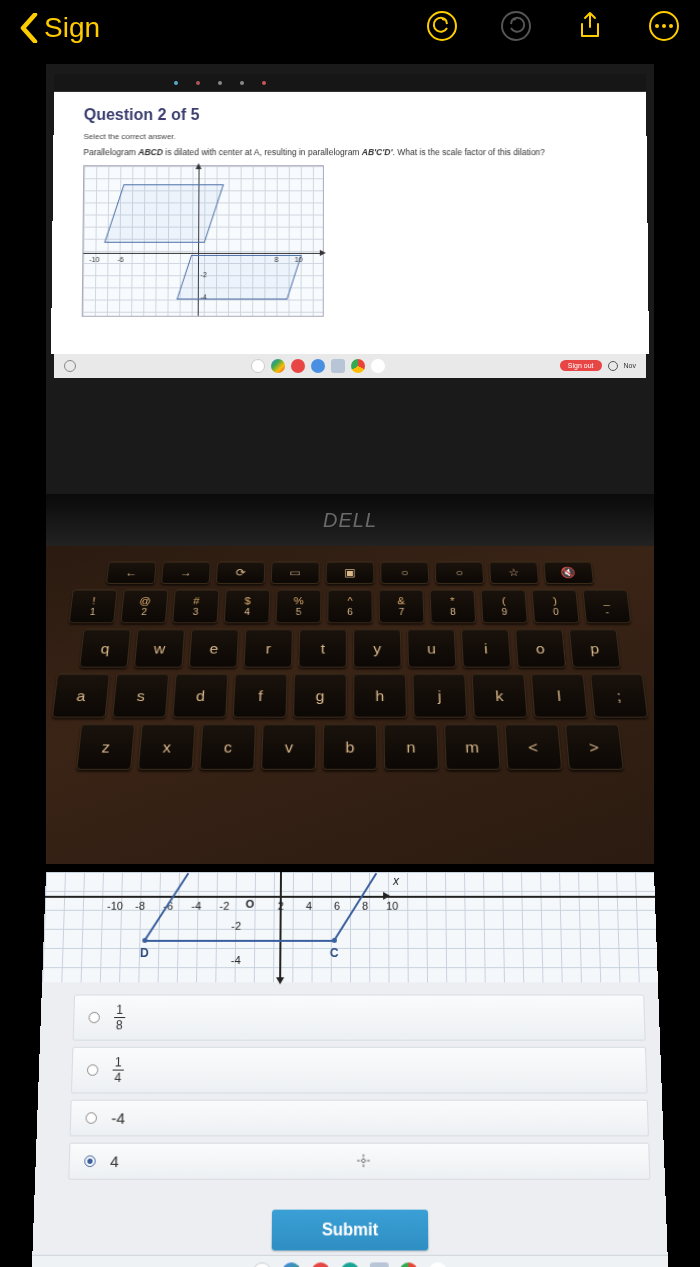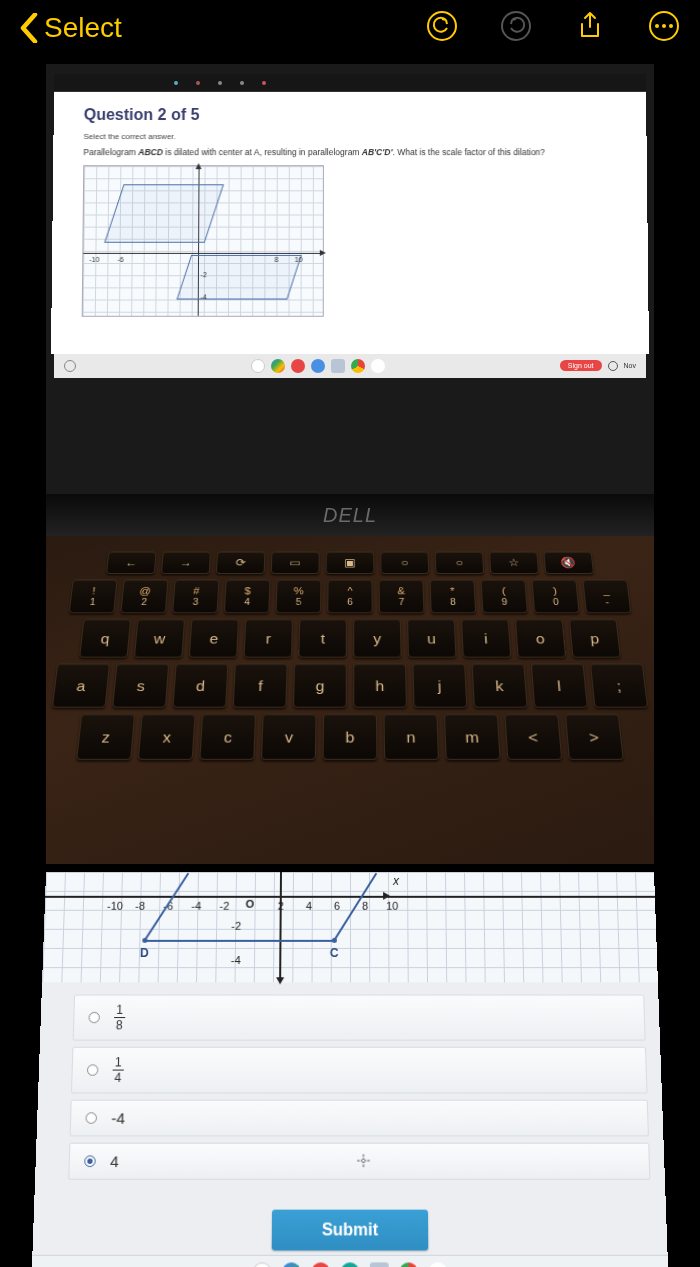--- a/index.html
+++ b/index.html
@@ -105,21 +105,21 @@
     gap: 6px;
     justify-content: space-between;
     border-top: 1px solid #ccc;
   }
   .shelf-center { display:flex; gap:6px; align-items:center; }
   .shelf-ico { width:14px; height:14px; border-radius:50%; }
   .signout { background:#e84545; color:#fff; font-size:7px; padding:2px 8px; border-radius:8px; }
   .shelf-right { display:flex; gap:6px; align-items:center; font-size:7px; color:#333; }
 
   .bezel {
-    height: 42px;
+    height: 52px;
     background: linear-gradient(#0a0a0a, #222);
     display:flex; align-items:center; justify-content:center;
     font-family: Arial, sans-serif;
     font-style: italic;
     color:#6a6a6a; font-size:20px; letter-spacing:1px;
   }
 
   .keyboard {
     background: linear-gradient(160deg, #2a1a10 0%, #3a2416 40%, #2a1a10 100%);
     height: 340px;
@@ -209,21 +209,21 @@
   .shelf2 .ic { width:18px; height:18px; border-radius:50%; }
 </style>
 </head>
 <body>
 
 <div class="ios-header">
   <div class="back-group">
     <svg viewBox="0 0 12 20">
         <path d="M10 1 L2 10 L10 19" stroke="#FFCC00" stroke-width="3" fill="none" stroke-linecap="round" stroke-linejoin="round"></path>
       </svg>
-    <span class="notes-label">Select</span>
+    <span class="notes-label">Sign</span>
   </div>
   <div class="ios-actions">
     <span>
       <svg viewBox="0 0 32 32">
           <circle class="circle" cx="16" cy="16" r="14"></circle>
           <path class="arrow" d="M20 10 A7 7 0 1 0 21 18 M20 10 l-4 -1 M20 10 l1 4"></path>
         </svg>
     </span>
     <span class="gray">
       <svg viewBox="0 0 32 32">

